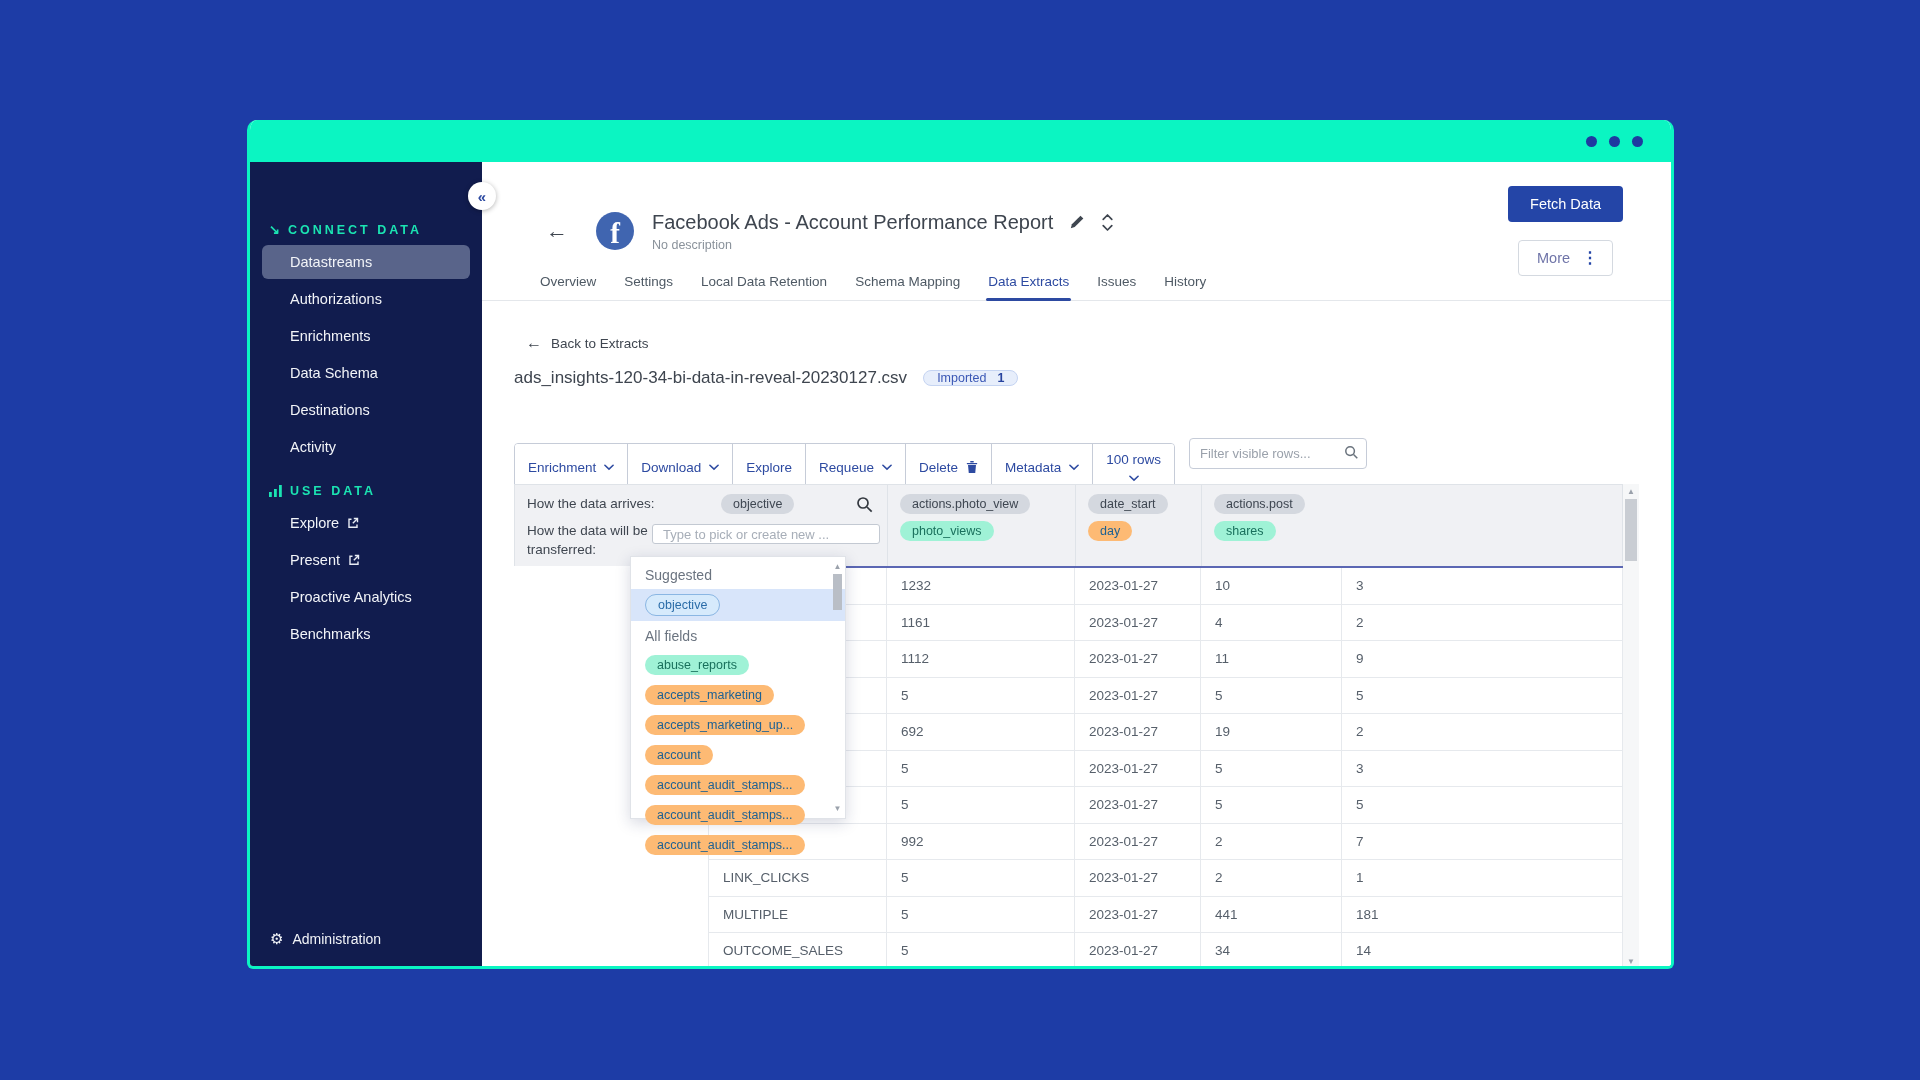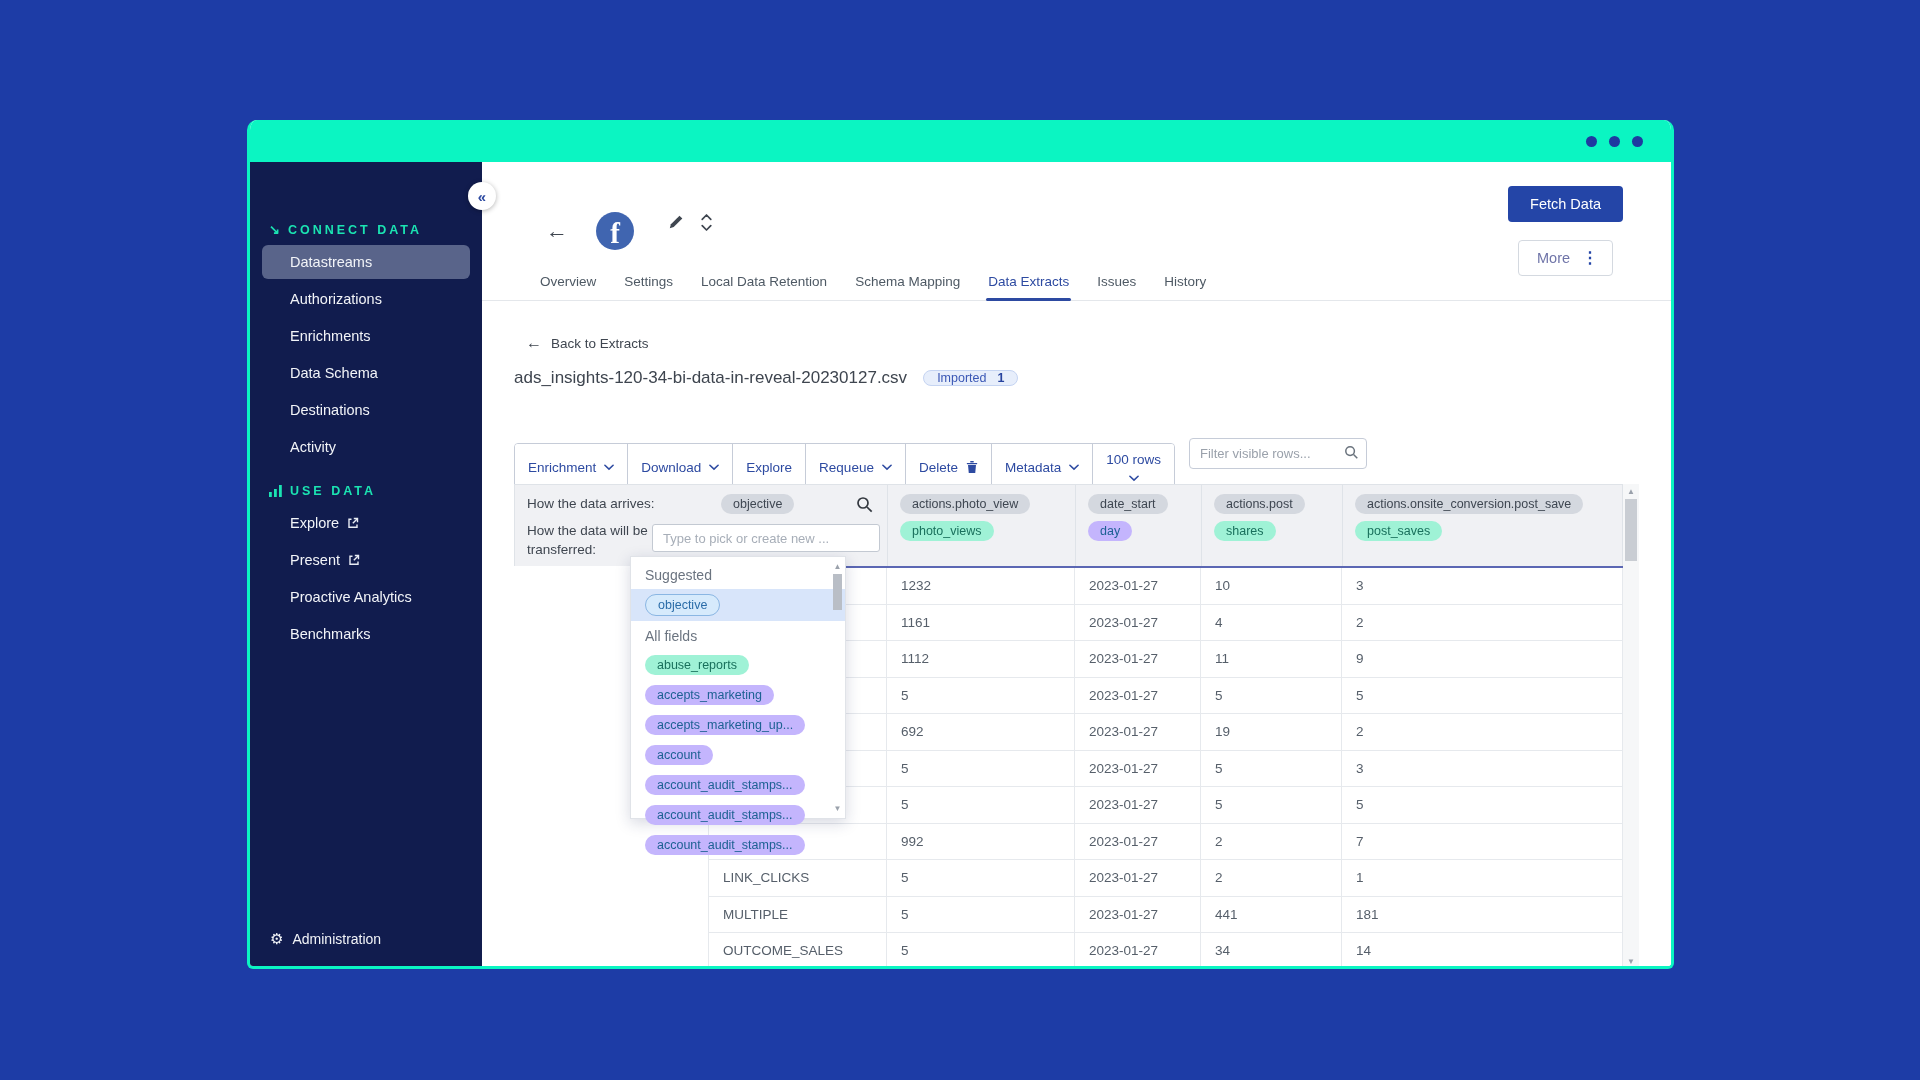--- a/index.html
+++ b/index.html
@@ -85,38 +85,38 @@
   .hcell { border-right:1px solid #dfe3e8; padding:9px 0 0 12px; }
   .hcell:last-child { border-right:none; }
   .label-cell { font-size:13.5px; color:#3f4650; padding:9px 10px 0 12px; line-height:1.45; }
   .label-cell .l1 { margin-bottom:7px; }
   .label-cell .l2 { width:132px; }
   .pill-row { display:flex; align-items:center; justify-content:space-between; padding-right:14px; }
   .chip-row { margin-top:7px; }
   .chip { display:inline-block; border-radius:11px; padding:3px 12px; font-size:12.5px; white-space:nowrap; }
   .chip.gray { background:#d4d8df; color:#3e4651; }
   .chip.mint { background:#9ff2d6; color:#19705c; }
-  .chip.blue { background:#c4b5fd; color:#1d6193; }
+  .chip.blue { background:#fdba74; color:#1d6193; }
   .chip.suggest { background:#d6eafc; border:1px solid #8ab6e3; color:#2a6ca8; }
 
   .tbody { margin-left:194px; width:915px; border-top:2px solid #5b67b3; }
   .trow { display:grid; grid-template-columns:179px 188px 126px 141px 281px; height:36.5px;
     border-bottom:1px solid #e6e9ed; }
   .tcell { border-right:1px solid #e6e9ed; display:flex; align-items:center; padding-left:14px;
     font-size:13.5px; color:#565f6a; }
   .tcell:first-child { border-left:1px solid #e6e9ed; }
 
   .vscroll { position:absolute; right:0; top:0; width:16px; height:485px; background:#f6f7f8; }
   .sb-arrow { position:absolute; left:0; width:16px; height:13px; color:#9aa1ab; font-size:8px;
     text-align:center; line-height:13px; cursor:pointer; }
   .sb-arrow.up { top:1px; } .sb-arrow.down { bottom:1px; }
   .sb-thumb { position:absolute; top:15px; left:2px; width:12px; height:62px; background:#c9cdd3; cursor:grab; }
 
   
-  .dd-input { position:absolute; left:170px; top:362px; width:228px; height:28px; z-index:30;
+  .dd-input { position:absolute; left:170px; top:362px; width:228px; height:20px; z-index:30;
     border:1px solid #c3c9d2; border-radius:3px; background:#fff; padding:0 10px; font-size:13px;
     color:#5a6470; outline:none; }
   .dd-input::placeholder { color:#a7aeb8; }
   .dd-panel { position:absolute; left:148px; top:394px; width:216px; height:263px; background:#fff;
     border:1px solid #e0e3e8; box-shadow:0 4px 14px rgba(30,40,90,.18); z-index:29; padding:3px 0; }
   .dd-sec { font-size:14px; color:#6b7480; padding:7px 14px 6px; }
   .dd-row { padding:5px 14px; cursor:pointer; }
   .dd-row.hl { background:#d8e5fa; }
   .dd-scroll { position:absolute; right:1px; top:2px; bottom:2px; width:13px; }
   .dd-scroll .sb-arrow { width:13px; }
@@ -203,20 +203,24 @@
       </div>
     </aside>
 
     <section class="main">
 
       <div class="page-header">
         <span class="back-arrow">←</span>
         <span class="fb-icon">
             <span>f</span>
           </span>
+        <div>
+          <div class="title">Facebook Ads - Account Performance Report</div>
+          <div class="subtitle">No description</div>
+        </div>
         <div class="title-icons">
           <span class="hicon">
               <svg width="16" height="16" viewBox="0 0 16 16" fill="#3f4650">
                 <path d="M1.8 14.2l1.1-3.9 8.6-8.6 2.8 2.8-8.6 8.6z"></path>
               </svg>
             </span>
           <span class="hicon">
               <svg width="13" height="19" viewBox="0 0 13 19" fill="none" stroke="#3f4650" stroke-width="1.7" stroke-linecap="round" stroke-linejoin="round">
                 <path d="M2.2 6.4L6.5 2l4.3 4.4"></path>
                 <path d="M2.2 12.6l4.3 4.4 4.3-4.4"></path>
@@ -356,27 +360,20 @@
        </div>
        <div class="chip-row"><span class="chip blue">day</span></div>
      </div>
             <div class="hcell">
        <div class="pill-row">
          <span class="chip gray">actions.post</span>
 
        </div>
        <div class="chip-row"><span class="chip mint">shares</span></div>
      </div>
-            <div class="hcell">
-       <div class="pill-row">
-         <span class="chip gray">actions.onsite_conversion.post_save</span>
-
-       </div>
-       <div class="chip-row"><span class="chip mint">post_saves</span></div>
-     </div>
           </div>
         <div class="tbody">
             <div class="trow">
               <div class="tcell"></div>
               <div class="tcell">1232</div>
               <div class="tcell">2023-01-27</div>
               <div class="tcell">10</div>
               <div class="tcell">3</div>
             </div>
             <div class="trow">

